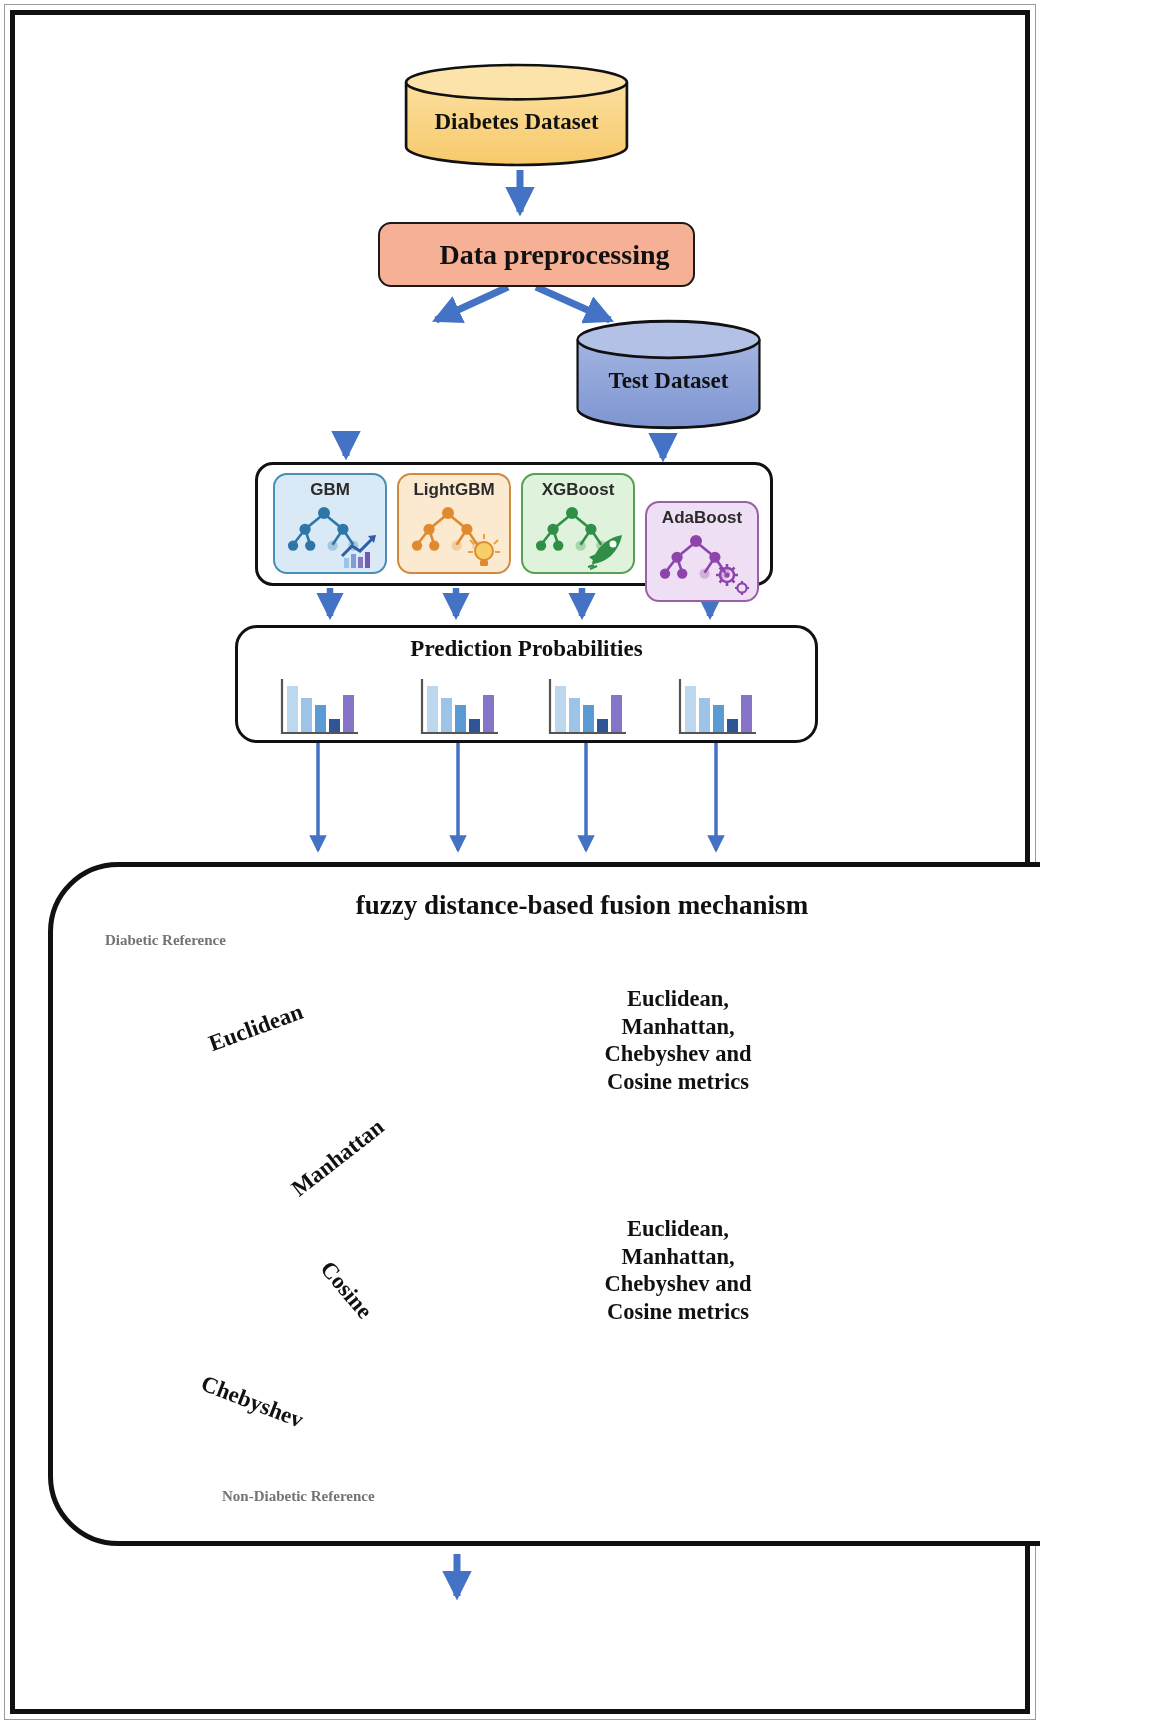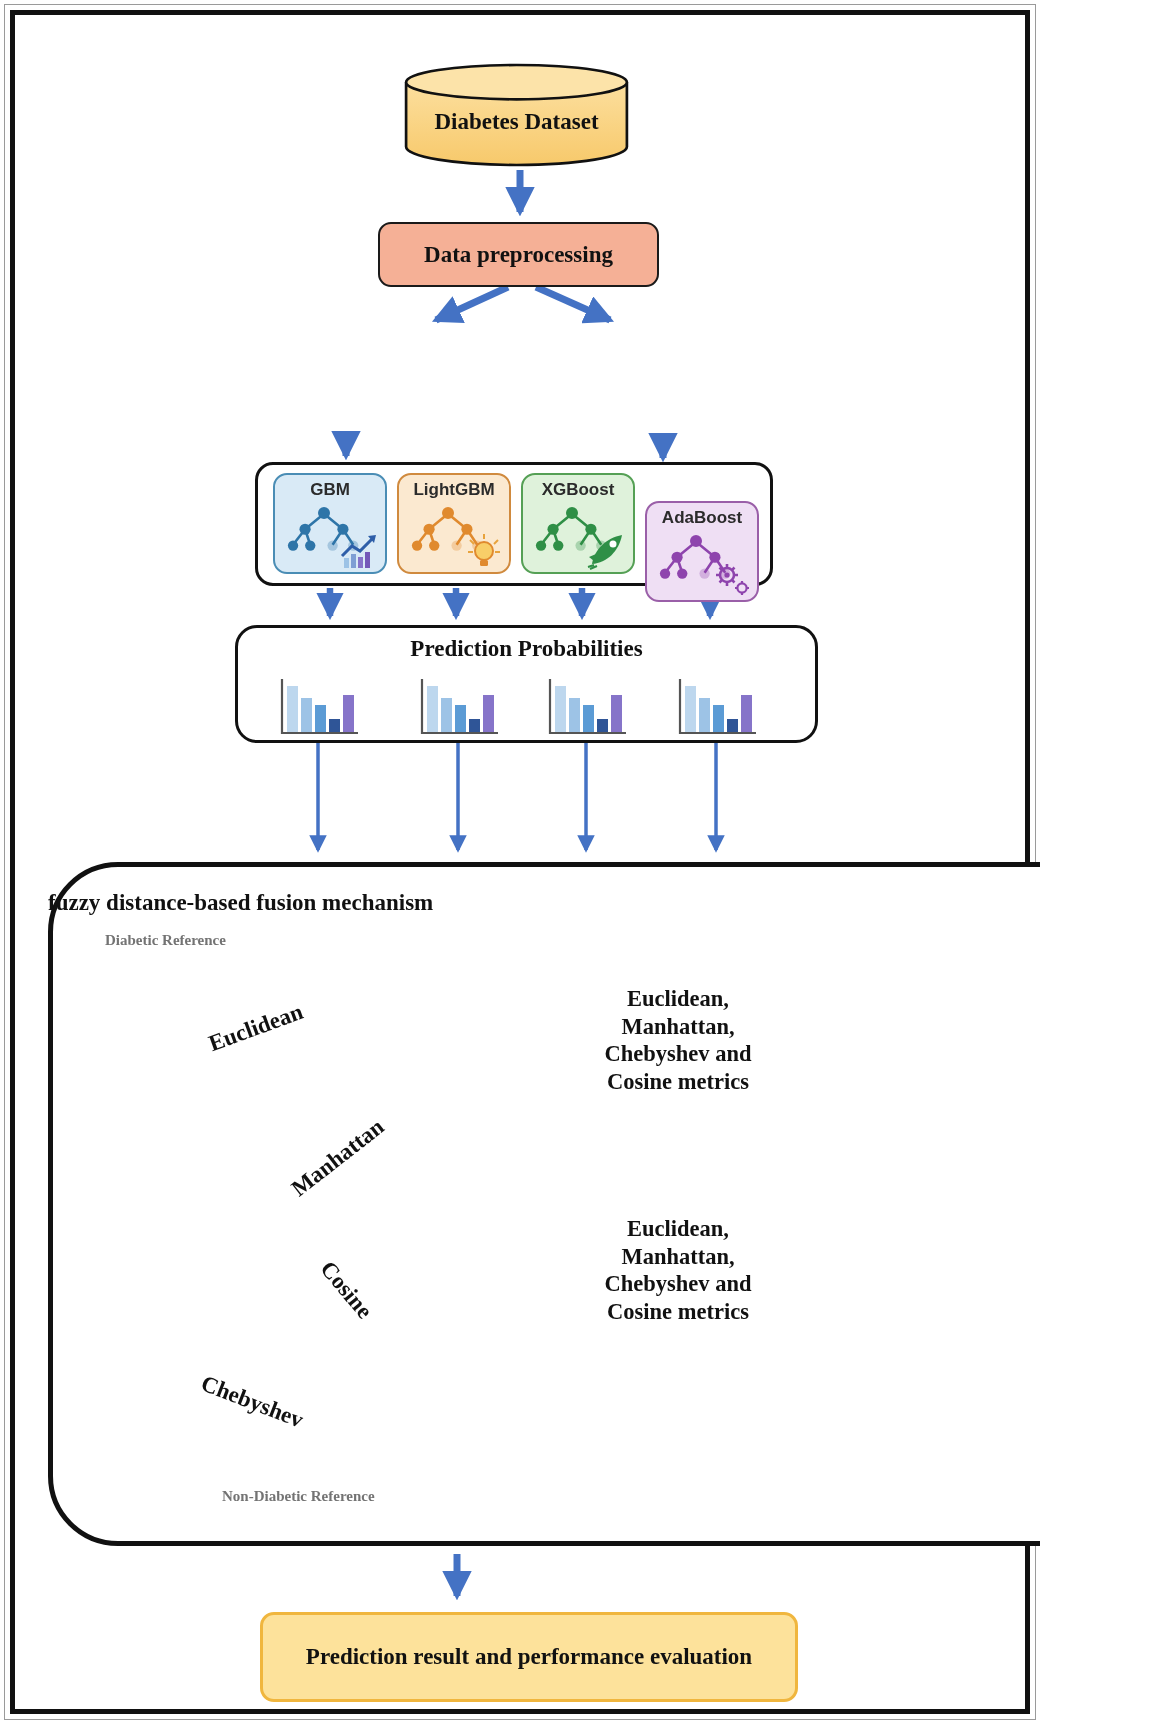--- a/index.html
+++ b/index.html
@@ -10,21 +10,21 @@
   #overlay{position:absolute;left:0;top:0;width:1150px;height:1724px;}
 
   .node-label{position:absolute;font-weight:bold;color:#737373;font-size:15px;white-space:nowrap;}
 
   .cyl{position:absolute;}
   .cyl svg{position:absolute;left:0;top:0;width:100%;height:100%;}
   .cyl .cyl-label{position:absolute;left:0;right:0;top:44%;text-align:center;
                   font-weight:bold;font-size:23px;color:#111;}
 
   .rect-node{position:absolute;display:flex;align-items:center;justify-content:center;
-             font-weight:bold;font-size:23px;color:#111;text-align:center;}
+             font-weight:bold;font-size:28px;color:#111;text-align:center;padding-left:36px;}
   .preprocess{background:#F5B096;border:2.5px solid #1a1a1a;border-radius:13px;}
   .result{background:#FDE29B;border:3px solid #F0B63E;border-radius:14px;}
 
   .box-models{position:absolute;left:255px;top:462px;width:512px;height:118px;
               border:3.5px solid #111;border-radius:18px;background:#fff;}
   .model-card{position:absolute;top:8px;height:101px;width:114px;border-radius:14px;
               border:2.5px solid;box-sizing:border-box;overflow:hidden;}
   .model-card .card-title{position:absolute;left:0;right:0;top:5px;text-align:center;
               font-family:"Liberation Sans", sans-serif;font-weight:bold;font-size:17px;color:#2b2b2b;}
   .model-card .tree{position:absolute;left:6px;top:28px;width:86px;height:56px;}
@@ -36,22 +36,22 @@
 
   .box-pred{position:absolute;left:235px;top:625px;width:553px;height:112px;
             border:3px solid #111;border-radius:22px;background:#fff;padding-left:24px;}
   .pred-title{position:absolute;left:0;right:0;top:8px;text-align:center;
               font-weight:bold;font-size:23px;color:#111;}
   .mini-chart{position:absolute;width:88px;height:62px;}
   .mini-chart svg{width:100%;height:100%;}
 
   .box-fusion{position:absolute;left:48px;top:862px;width:1068px;height:684px;
               border:5px solid #111;border-radius:70px;background:#fff;box-sizing:border-box;}
-  .fusion-title{position:absolute;left:48px;width:1068px;top:890px;text-align:left;
-                font-weight:bold;font-size:23px;color:#111;}
+  .fusion-title{position:absolute;left:48px;width:1068px;top:890px;text-align:center;
+                font-weight:bold;font-size:27px;color:#111;}
   .metrics{position:absolute;width:260px;text-align:center;font-weight:bold;font-size:22.5px;
            line-height:27.5px;color:#111;white-space:pre-line;}
   .rot-label{position:absolute;font-weight:bold;font-size:23px;color:#111;white-space:nowrap;}
 </style>
 </head>
 <body>
 
 <div class="canvas">
   <div class="frame-outer"></div>
   <div class="frame-inner"></div>
@@ -154,20 +154,33 @@
       <ellipse cx="110" cy="20" rx="107" ry="17" fill="#FCE3A9" stroke="#111" stroke-width="2.6"></ellipse>
     </svg>
     <div class="cyl-label">Diabetes Dataset</div>
   </div>
 
   <div class="rect-node preprocess" style="left:378px;top:222px;width:277px;height:61px;">
     <span>Data preprocessing</span>
   </div>
 
 
+  <div class="cyl" style="left:575px;top:318px;width:187px;height:113px;">
+    <svg viewBox="0 0 220 105" preserveAspectRatio="none">
+      <defs>
+          <linearGradient id="gTest" x1="0" y1="0" x2="0" y2="1">
+        <stop offset="0" stop-color="#A2B4E1"></stop>
+            <stop offset="1" stop-color="#7E95D0"></stop>
+          </linearGradient>
+        </defs>
+      <path d="M3,20 L3,84 A107,18 0 0 0 217,84 L217,20" fill="url(#gTest)" stroke="#111" stroke-width="2.6"></path>
+      <ellipse cx="110" cy="20" rx="107" ry="17" fill="#B3C1E6" stroke="#111" stroke-width="2.6"></ellipse>
+    </svg>
+    <div class="cyl-label">Test Dataset</div>
+  </div>
 
   <div class="box-models">
 
     <div class="model-card card-lgbm">
       <div class="card-title">LightGBM</div>
       <svg class="tree" viewBox="0 0 100 60" style="color:#E08A2E">
         <g stroke="currentColor" stroke-width="3" fill="none">
           <path d="M50,10 L28,28 M50,10 L72,28 M28,28 L14,46 M28,28 L34,46 M72,28 L60,46 M72,28 L84,46"></path>
           </g>
         <g fill="currentColor">
@@ -321,16 +334,13 @@
 
   <div class="metrics" style="left:548px;top:985px;">Euclidean,
 Manhattan,
 Chebyshev and
 Cosine metrics</div>
   <div class="metrics" style="left:548px;top:1215px;">Euclidean,
 Manhattan,
 Chebyshev and
 Cosine metrics</div>
 
-  <div class="rect-node result" style="left:260px;top:1612px;width:532px;height:84px;">
-    <span>Prediction result and performance evaluation</span>
-  </div>
 </div>
 
 </body></html>

